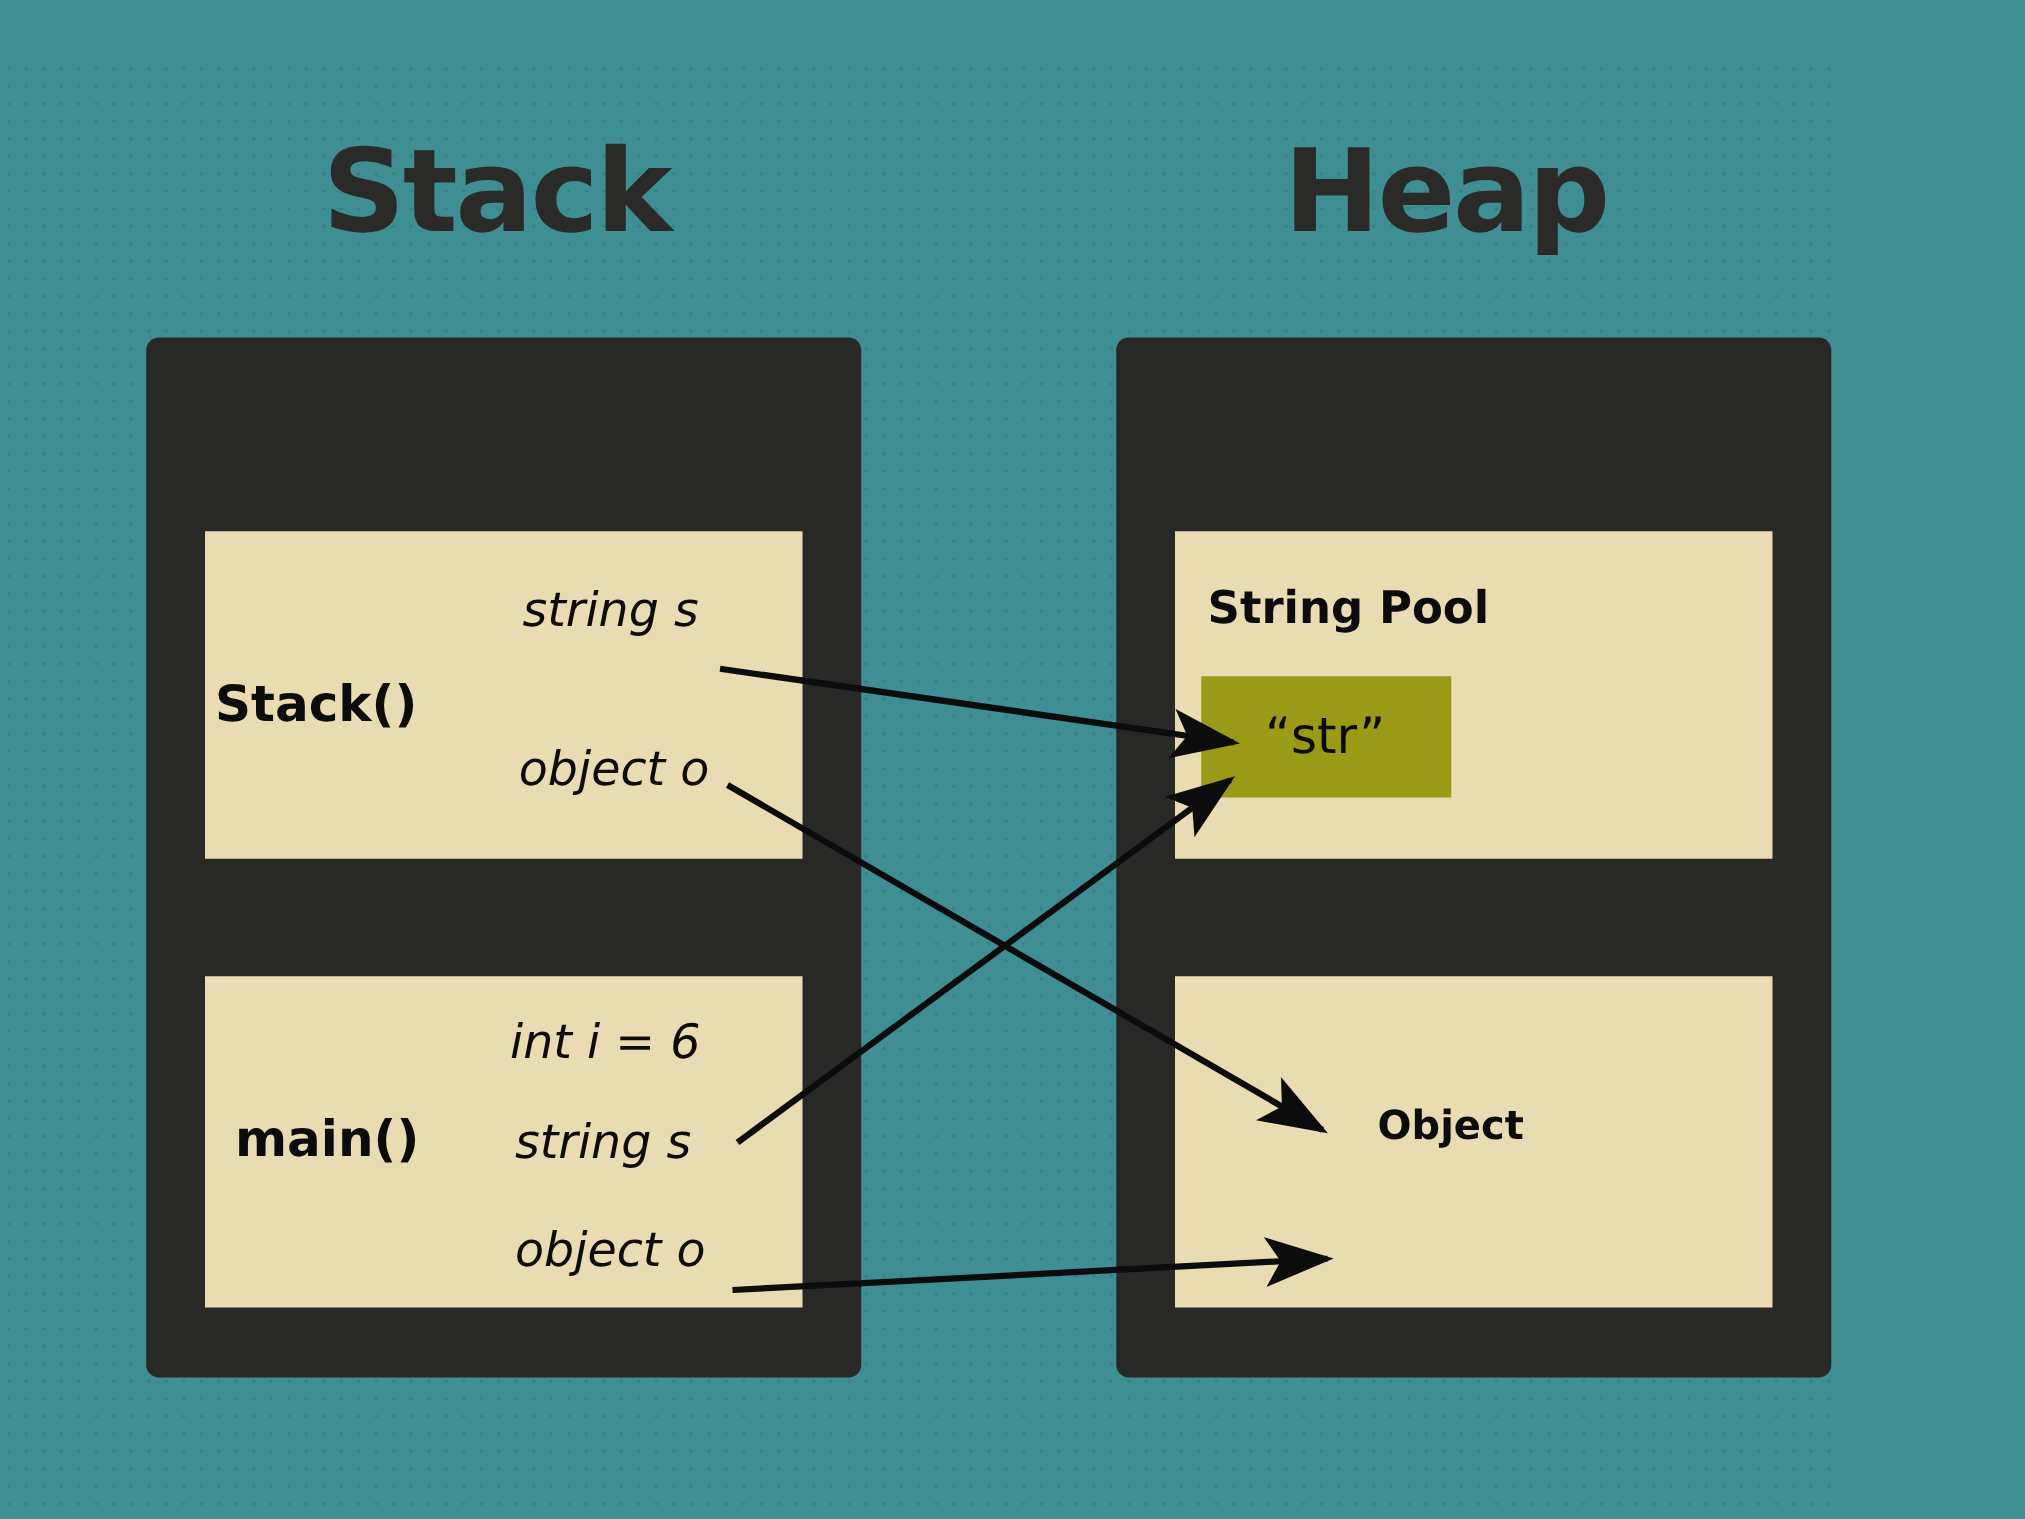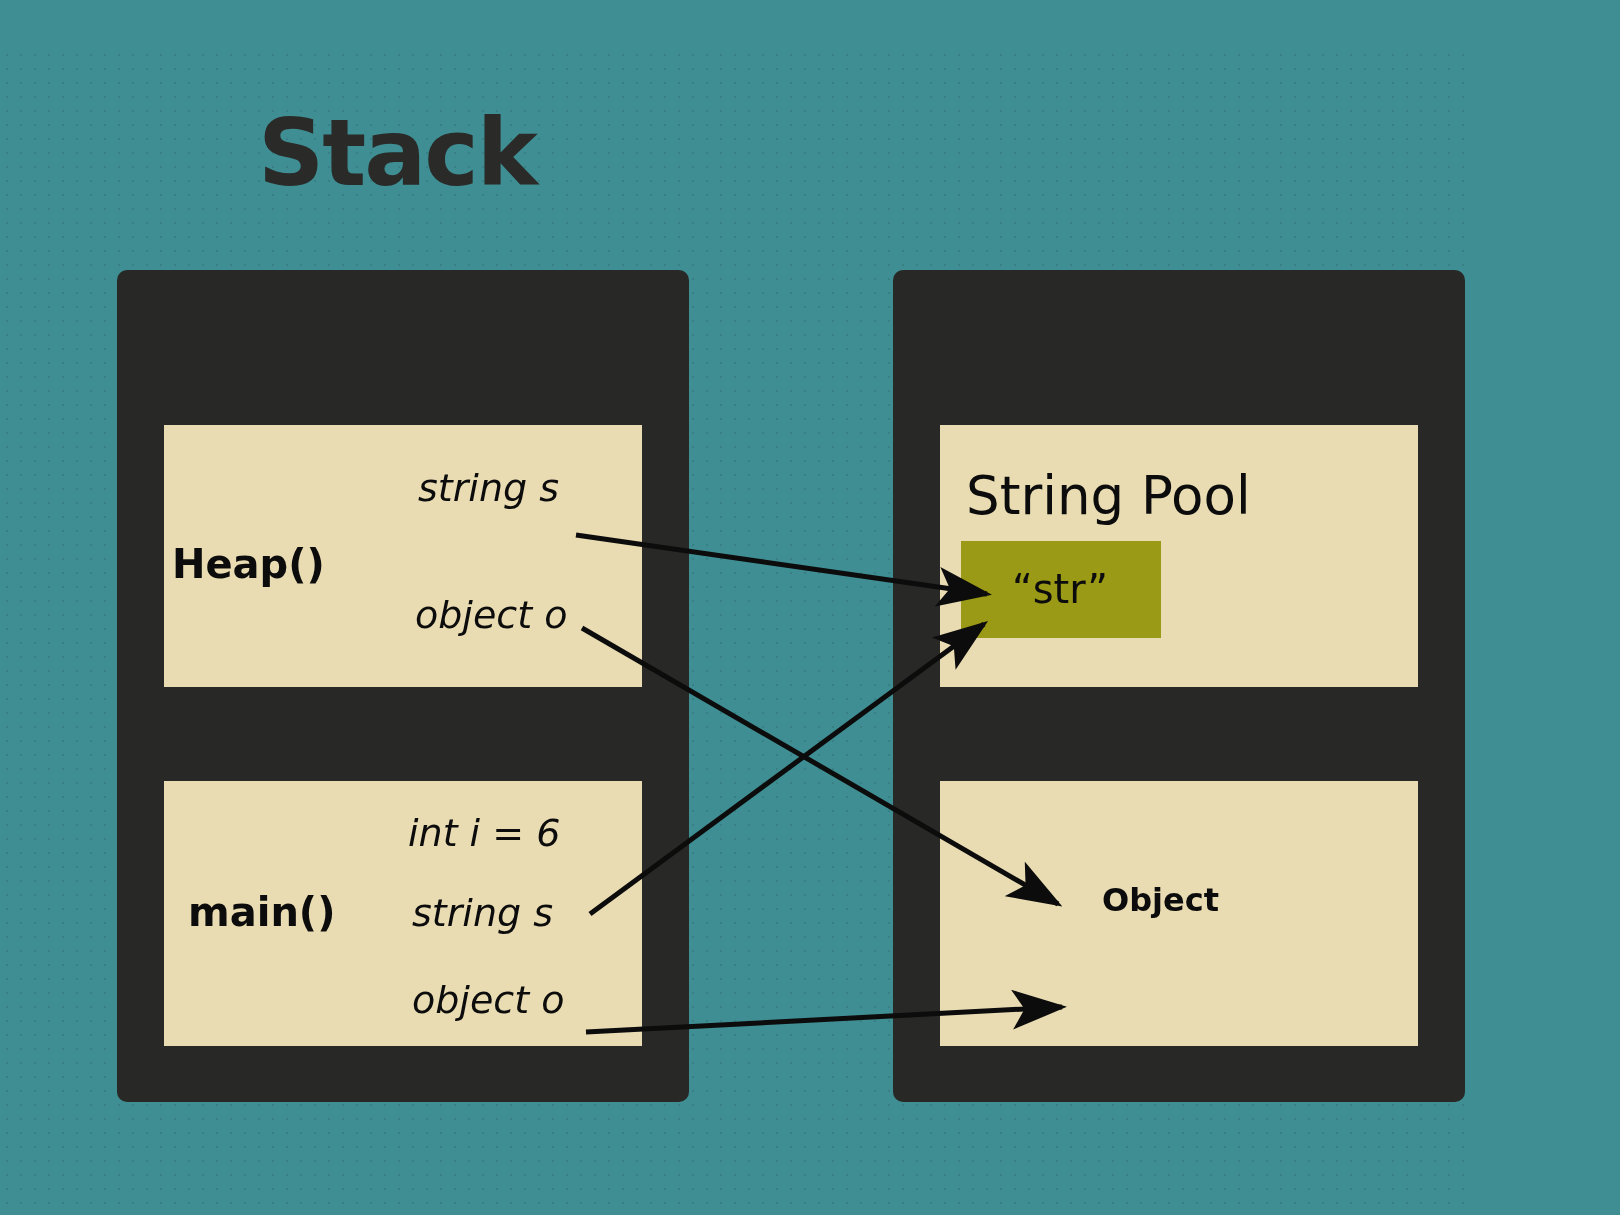--- a/index.html
+++ b/index.html
@@ -62,22 +62,22 @@
   }
   .frame-name {
     font-weight: bold;
     font-size: 40px;
   }
   .var {
     font-size: 38px;
     font-style: italic;
   }
   .heading {
-    font-weight: normal;
-    font-size: 53px;
+    font-weight: bold;
+    font-size: 36px;
   }
   .bigname {
     font-weight: bold;
     font-size: 32px;
   }
 
   #label-print   { left: 172px;  top: 496px; }
   #var-print-s   { left: 418px;  top: 421px; }
   #var-print-o   { left: 415px;  top: 548px; }
 
@@ -113,25 +113,26 @@
     height: 1215px;
     pointer-events: none;
   }
 </style>
 </head>
 <body>
 
 <div id="canvas">
 
   <div class="title" id="title-stack">Stack</div>
+  <div class="title" id="title-heap">Heap</div>
 
   <div class="region" id="stack-region"></div>
 
   <div class="frame" id="frame-print"></div>
-  <div class="hand frame-name" id="label-print">Heap()</div>
+  <div class="hand frame-name" id="label-print">Stack()</div>
   <div class="hand var" id="var-print-s">string s</div>
   <div class="hand var" id="var-print-o">object o</div>
 
   <div class="frame" id="frame-main"></div>
   <div class="hand frame-name" id="label-main">main()</div>
   <div class="hand var" id="var-main-i">int i = 6</div>
   <div class="hand var" id="var-main-s">string s</div>
   <div class="hand var" id="var-main-o">object o</div>
 
   <div class="region" id="heap-region"></div>

